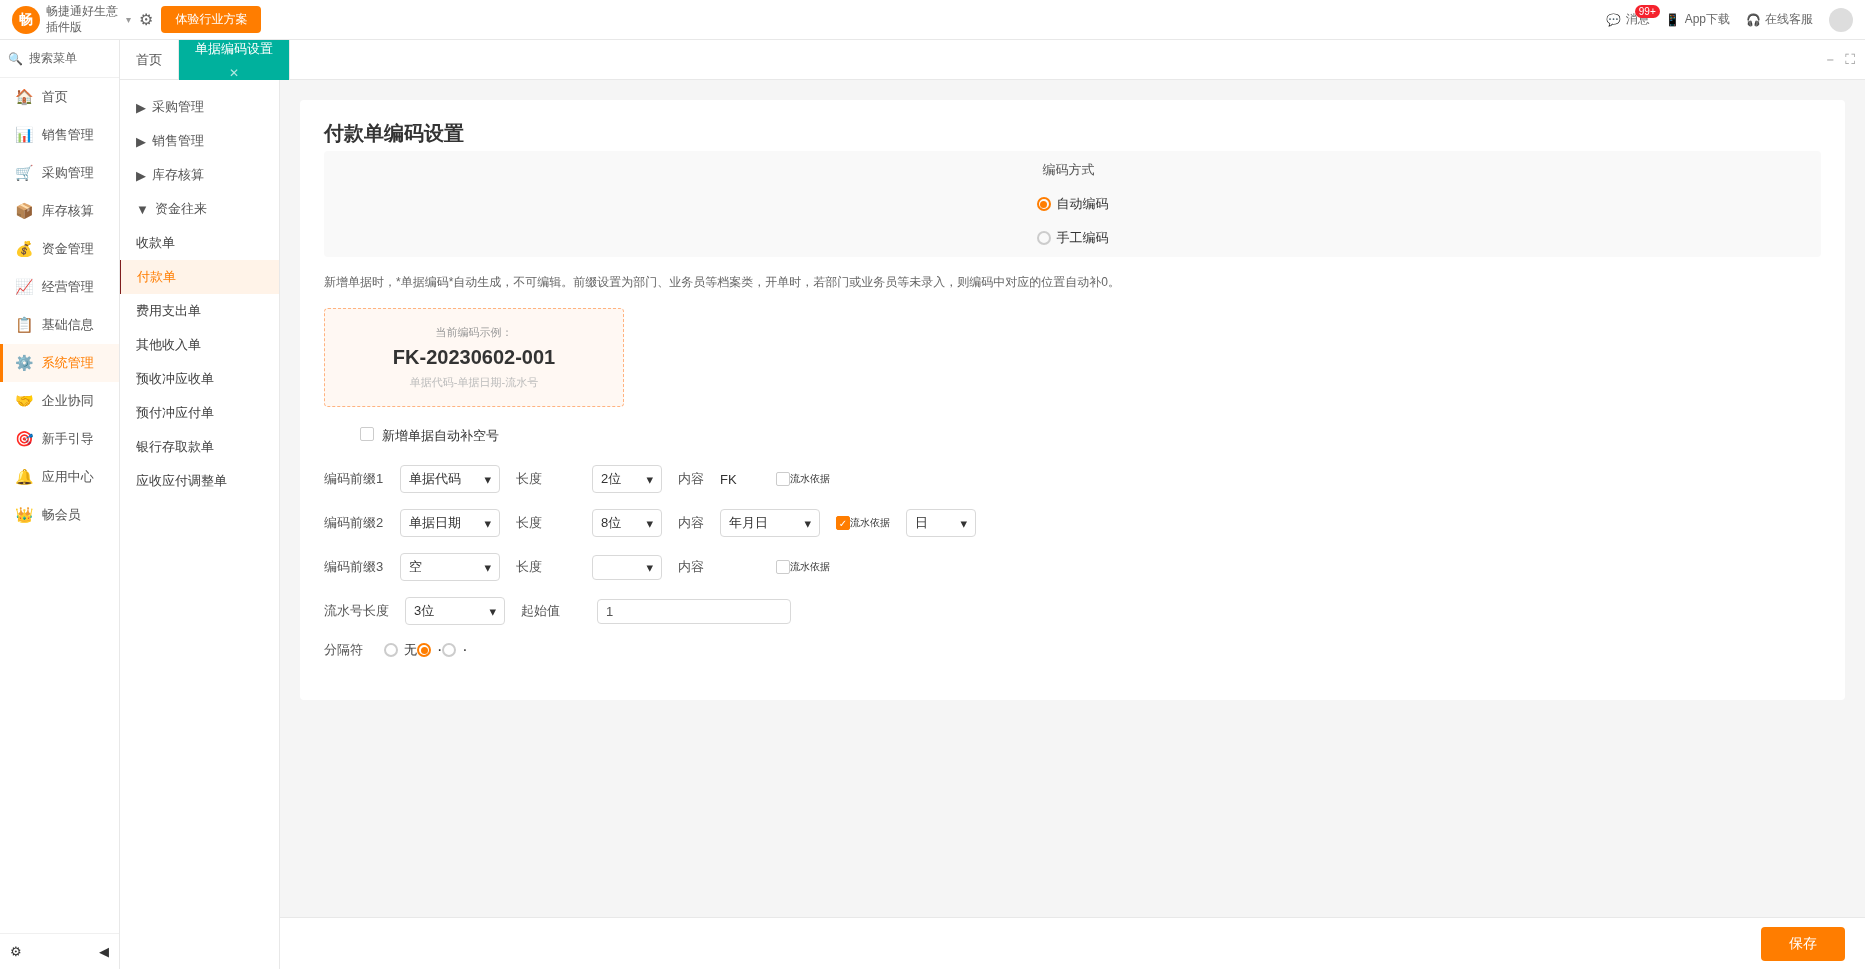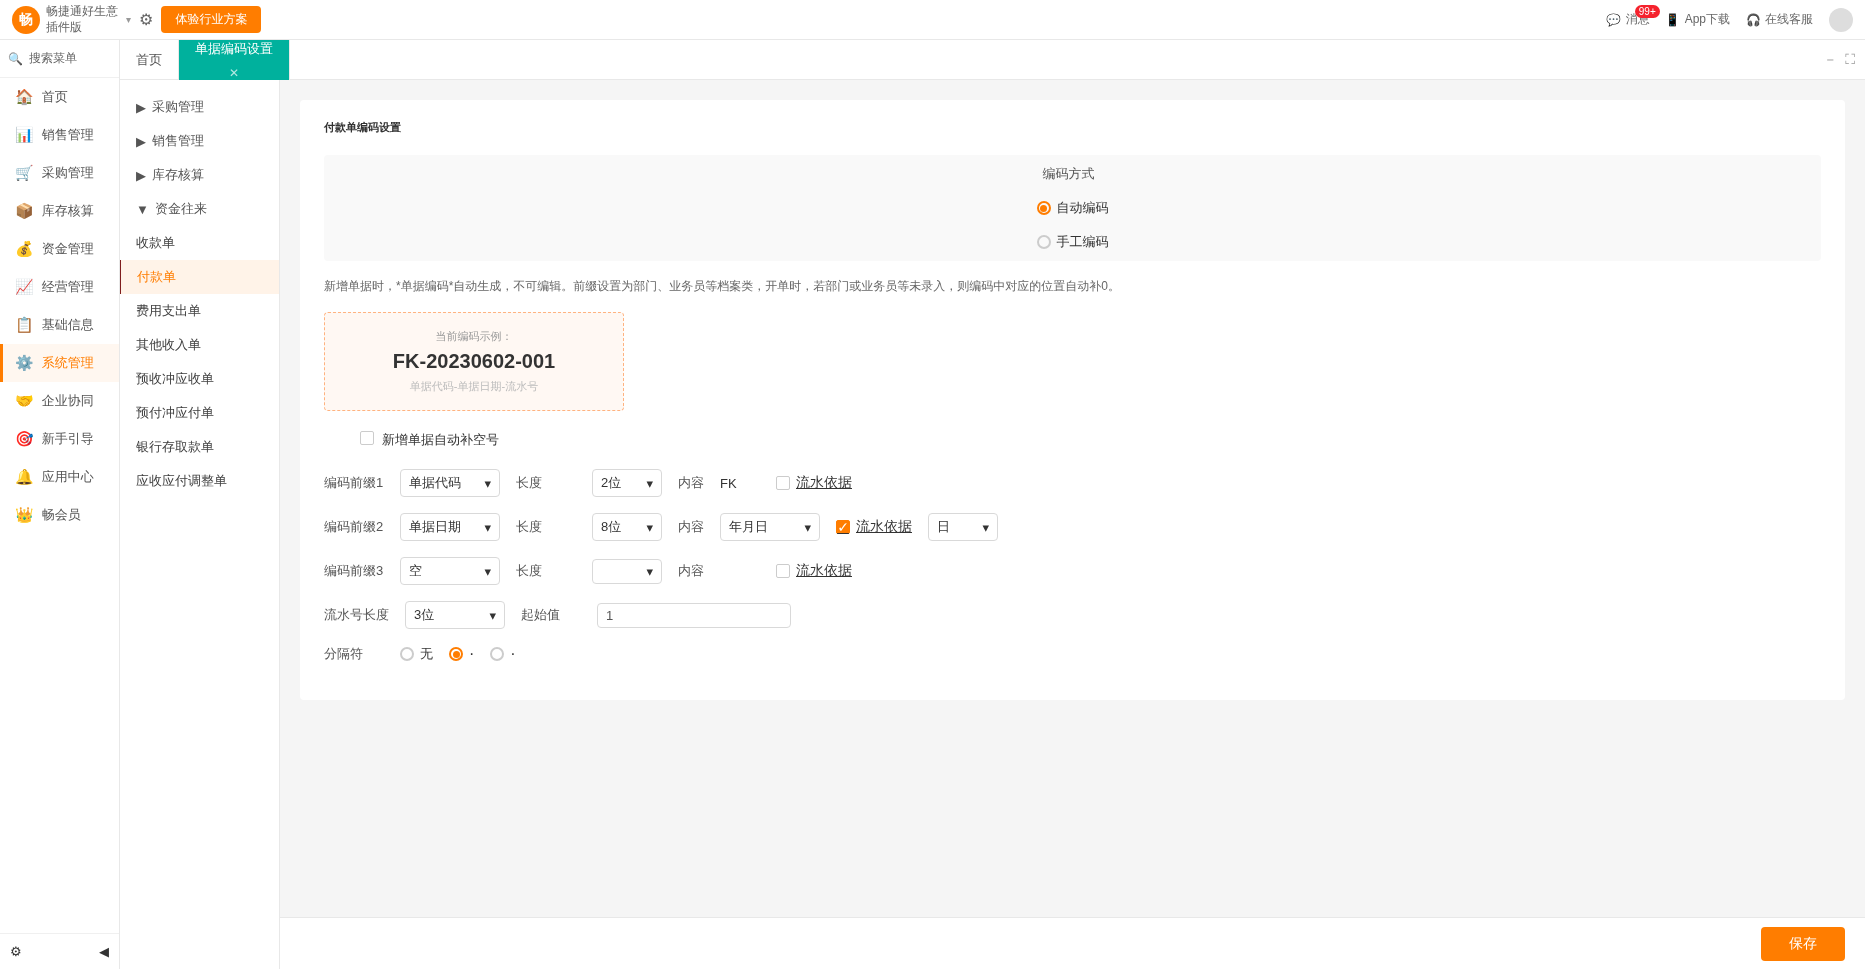--- a/index.html
+++ b/index.html
@@ -140,24 +140,24 @@
     }
 
     
     .page-card {
       background: #fff;
       border-radius: 4px;
       padding: 20px 24px;
       min-height: 600px;
     }
     .page-title {
-      font-size: 11px;
+      font-size: 20px;
       font-weight: bold;
       color: #333;
-      margin-bottom: 20px;
+      margin-bottom: 4px;
     }
 
     
     .encode-method-row {
       display: flex; align-items: center; gap: 16px;
       margin-bottom: 16px;
       padding: 10px 16px;
       background: #f9f9f9;
       border-radius: 4px;
       flex-direction: column;
@@ -231,25 +231,25 @@
       border-radius: 4px;
       padding: 4px 8px;
       font-size: 13px;
       min-width: 80px;
       outline: none;
       color: #555;
     }
     .form-input:disabled { background: #f5f5f5; color: #bbb; }
     .form-content-label { font-size: 13px; color: #555; }
     .form-content-value { font-size: 13px; color: #333; min-width: 40px; }
-    .checkbox-item { display: flex; align-items: center; gap: 6px; font-size: 14px; cursor: pointer; text-decoration: underline; }
+    .checkbox-item { display: flex; align-items: center; font-size: 10px; cursor: pointer; }
     .cb-checked { background: #ff7d00; border-color: #ff7d00; color: #fff; }
 
     
-    .separator-row { display: flex; align-items: center; gap: 16px; margin-bottom: 16px; }
+    .separator-row { display: flex; align-items: center; margin-bottom: 16px; }
     .sep-radio { display: flex; align-items: center; gap: 6px; font-size: 13px; cursor: pointer; }
     .sep-dot { font-size: 16px; color: #333; cursor: pointer; }
 
     
     .bottom-bar {
       position: fixed;
       bottom: 0; left: 280px; right: 0;
       height: 52px;
       background: #fff;
       border-top: 1px solid #e8e8e8;

